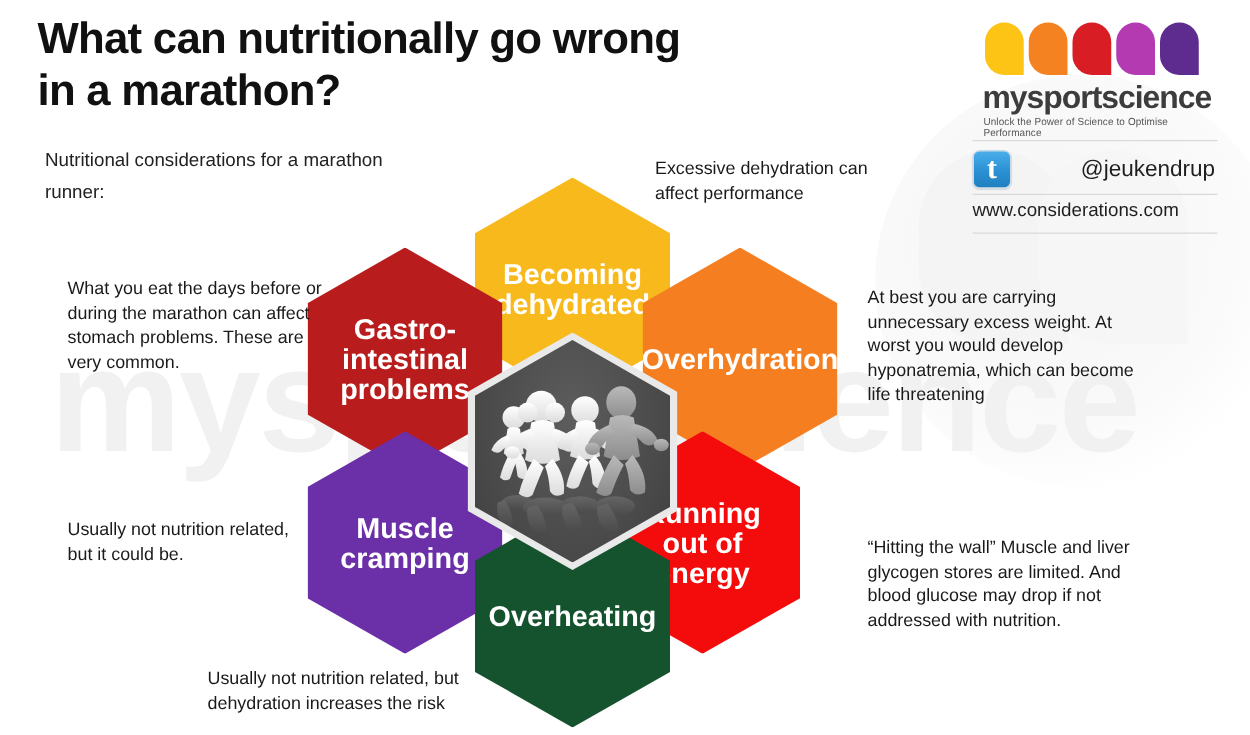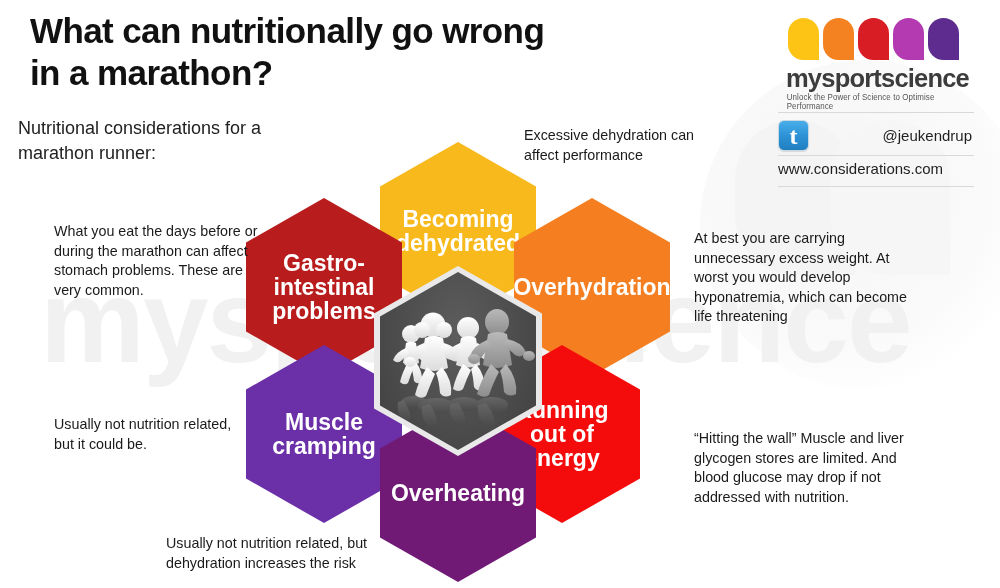--- a/index.html
+++ b/index.html
@@ -60,23 +60,23 @@
     left: 30px; top: 10px;
     width: 520px;
     font-size: 35px;
     font-weight: 700;
     line-height: 42px;
     color: #111111;
     letter-spacing: -0.6px;
   }
   #subtitle {
     position: absolute;
-    left: 18px; top: 116px;
+    left: 36px; top: 116px;
     width: 300px;
-    font-size: 18px;
+    font-size: 15px;
     line-height: 25px;
     color: #222222;
   }
 
   
   #brand { position: absolute; left: 778px; top: 18px; width: 196px; }
   #brand-dots { display: flex; gap: 4px; margin-bottom: 4px; padding-left: 10px; }
   .brand-dot {
     width: 31px; height: 42px;
     border-radius: 16px 16px 0 16px;
@@ -130,21 +130,21 @@
     text-align: center;
     color: #ffffff;
     font-size: 24px;
     font-weight: 700;
     font-family: "Liberation Serif", serif;
     line-height: 1;
   }
   #twitter-handle {
     flex: 1 1 auto;
     text-align: right;
-    font-size: 15px;
+    font-size: 18px;
     color: #1f1f1f;
     padding-right: 2px;
   }
   #website {
     position: absolute;
     left: 778px; top: 160px;
     width: 200px;
     font-size: 15px;
     color: #1f1f1f;
   }
@@ -264,21 +264,21 @@
     </div>
 
     <div class="hex" id="hex-overhyd" style="background: rgb(245, 127, 32);">
       <span class="hex-label">Overhydration</span>
     </div>
 
     <div class="hex" id="hex-energy" style="background: rgb(244, 12, 12);">
       <span class="hex-label">Running out of energy</span>
     </div>
 
-    <div class="hex" id="hex-overheating" style="background: #701a75;">
+    <div class="hex" id="hex-overheating" style="background: #14532d;">
       <span class="hex-label">Overheating</span>
     </div>
 
     <div class="center-ring"></div>
     <div class="hex center" id="hex-center">
       <svg id="runners" viewBox="0 0 156 178">
         <defs>
           <linearGradient id="gw" x1="0" y1="0" x2="0" y2="1">
             <stop offset="0" stop-color="#ffffff"></stop>
             <stop offset="1" stop-color="#dcdcdc"></stop>

